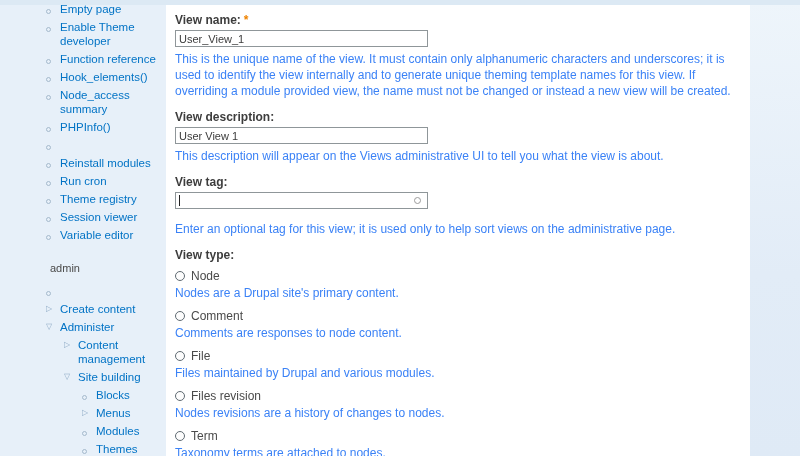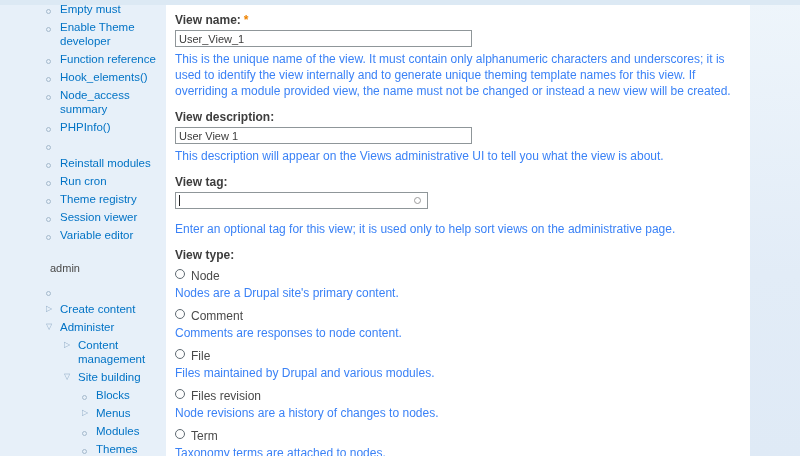--- a/index.html
+++ b/index.html
@@ -22,46 +22,46 @@
   .lvl1 .s-link { width:84px; }
   .lvl2 .s-link { width:66px; }
   .admin-heading { font-size:11px; color:#4a4a4a; margin:20px 0 10px 50px; }
 
   
   .content { flex:1; background:#ffffff; padding:13px 8px 0 9px; position:relative; }
   .right-band { width:50px; flex:none; background:linear-gradient(180deg, #eef5fb 0%, #e2ecf7 60%, #dfeaf6 100%); }
 
   .form-label { font-size:12px; font-weight:700; color:#3d3d3d; margin-bottom:3px; }
   .req-marker { color:#ef8300; font-weight:700; margin-left:3px; font-size:12px; }
-  .text-input { display:block; width:297px; height:17px; border:1px solid #8f9699; background:#fff;
+  .text-input { display:block; width:253px; height:17px; border:1px solid #8f9699; background:#fff;
                 font-family:"Liberation Sans", sans-serif; font-size:11px; color:#3c3c3c;
                 padding:1px 3px; margin-bottom:4px; border-radius:0; }
   .description { font-size:12px; line-height:16px; color:#3b82f6; max-width:574px; }
   .form-item { margin-bottom:11px; }
 
   .tag-wrap { position:relative; width:253px; }
   .caret { position:absolute; left:4px; top:3px; width:1px; height:11px; background:#222; }
   .throbber { position:absolute; right:7px; top:5px; width:7px; height:7px; border:1px solid #9b9b9b; border-radius:50%; }
 
   .option { margin-bottom:8px; }
-  .option-row { display:flex; align-items:flex-start; margin-bottom:2px; cursor:default; }
+  .option-row { display:flex; align-items:center; margin-bottom:2px; cursor:default; }
   .radio { display:inline-block; width:10px; height:10px; border:1px solid #5f6a72; border-radius:50%; background:#fdfdfd; margin-right:6px; flex:none; }
   .option-name { font-size:12px; color:#4a4a4a; }
 </style>
 </head>
 <body>
 
 <div class="page">
   <div class="top-band"></div>
 
   <div class="sidebar">
     <ul class="side-list">
       <li class="s-item">
         <span class="bullet-box"><span class="blt-circle"></span></span>
-        <a class="s-link" href="#">Empty must</a>
+        <a class="s-link" href="#">Empty page</a>
       </li>
       <li class="s-item">
         <span class="bullet-box"><span class="blt-circle"></span></span>
         <a class="s-link" href="#">Enable Theme developer</a>
       </li>
       <li class="s-item">
         <span class="bullet-box"><span class="blt-circle"></span></span>
         <a class="s-link" href="#">Function reference</a>
       </li>
       <li class="s-item">
@@ -192,21 +192,21 @@
           <span class="option-name">File</span>
         </div>
         <div class="description">Files maintained by Drupal and various modules.</div>
       </div>
 
       <div class="option">
         <div class="option-row">
           <span class="radio"></span>
           <span class="option-name">Files revision</span>
         </div>
-        <div class="description">Node revisions are a history of changes to nodes.</div>
+        <div class="description">Nodes revisions are a history of changes to nodes.</div>
       </div>
 
       <div class="option">
         <div class="option-row">
           <span class="radio"></span>
           <span class="option-name">Term</span>
         </div>
         <div class="description">Taxonomy terms are attached to nodes.</div>
       </div>
 

